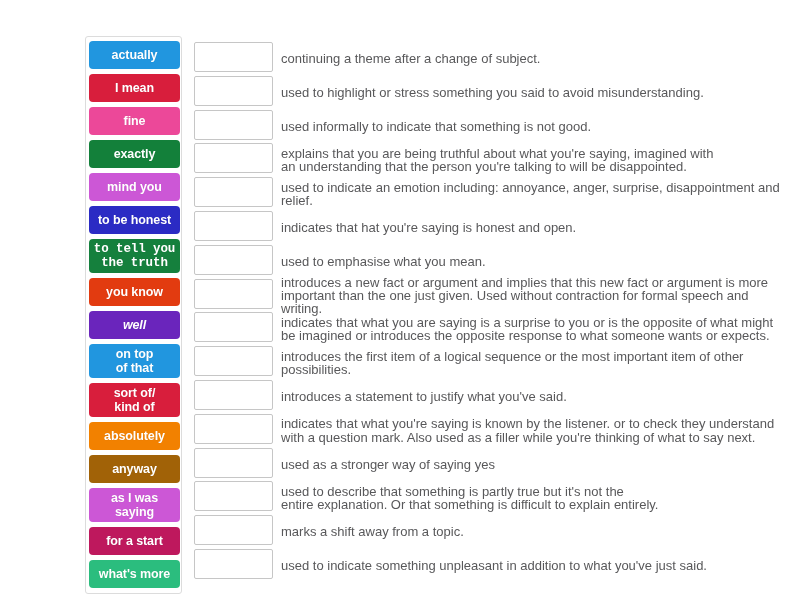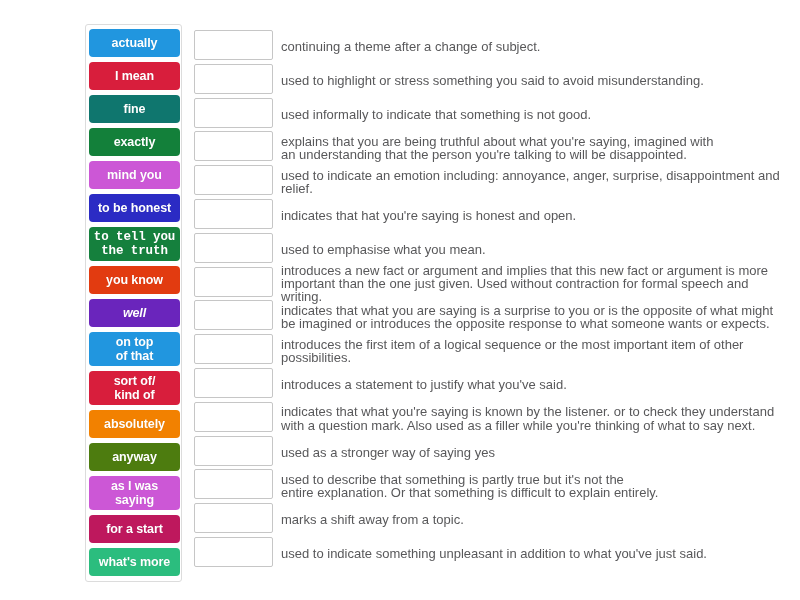--- a/index.html
+++ b/index.html
@@ -12,21 +12,21 @@
     height: 600px;
     background: #ffffff;
     font-family: "Liberation Sans", sans-serif;
     overflow: hidden;
     position: relative;
   }
 
   #activity-board {
     position: absolute;
     left: 0;
-    top: 0;
+    top: 12px;
     width: 800px;
     height: 516px;
   }
 
   
   #tiles-panel {
     position: absolute;
     left: 85px;
     top: 24px;
     width: 97px;
@@ -103,21 +103,21 @@
 
 <div id="activity-board">
 
   <div id="tiles-panel">
       <div class="tile one-line" style="background: rgb(33, 150, 223);">
         <span>actually</span>
       </div>
       <div class="tile one-line" style="background: rgb(216, 30, 60);">
         <span>I mean</span>
       </div>
-      <div class="tile one-line" style="background: #0f766e;">
+      <div class="tile one-line" style="background: #ec4899;">
         <span>fine</span>
       </div>
       <div class="tile one-line" style="background: rgb(19, 128, 58);">
         <span>exactly</span>
       </div>
       <div class="tile one-line" style="background: rgb(204, 87, 214);">
         <span>mind you</span>
       </div>
       <div class="tile one-line" style="background: rgb(43, 43, 196);">
         <span>to be honest</span>
@@ -136,21 +136,21 @@
         <span>on top
 of that</span>
       </div>
       <div class="tile two-line" style="background: rgb(216, 30, 60);">
         <span>sort of/
 kind of</span>
       </div>
       <div class="tile one-line" style="background: rgb(242, 129, 0); text-align: center;">
         <span>absolutely</span>
       </div>
-      <div class="tile one-line" style="background: #4d7c0f;">
+      <div class="tile one-line" style="background: #a16207;">
         <span>anyway</span>
       </div>
       <div class="tile two-line" style="background: rgb(204, 87, 214);">
         <span>as I was
 saying</span>
       </div>
       <div class="tile one-line" style="background: #be185d;">
         <span>for a start</span>
       </div>
       <div class="tile one-line" style="background: rgb(43, 189, 126);">

